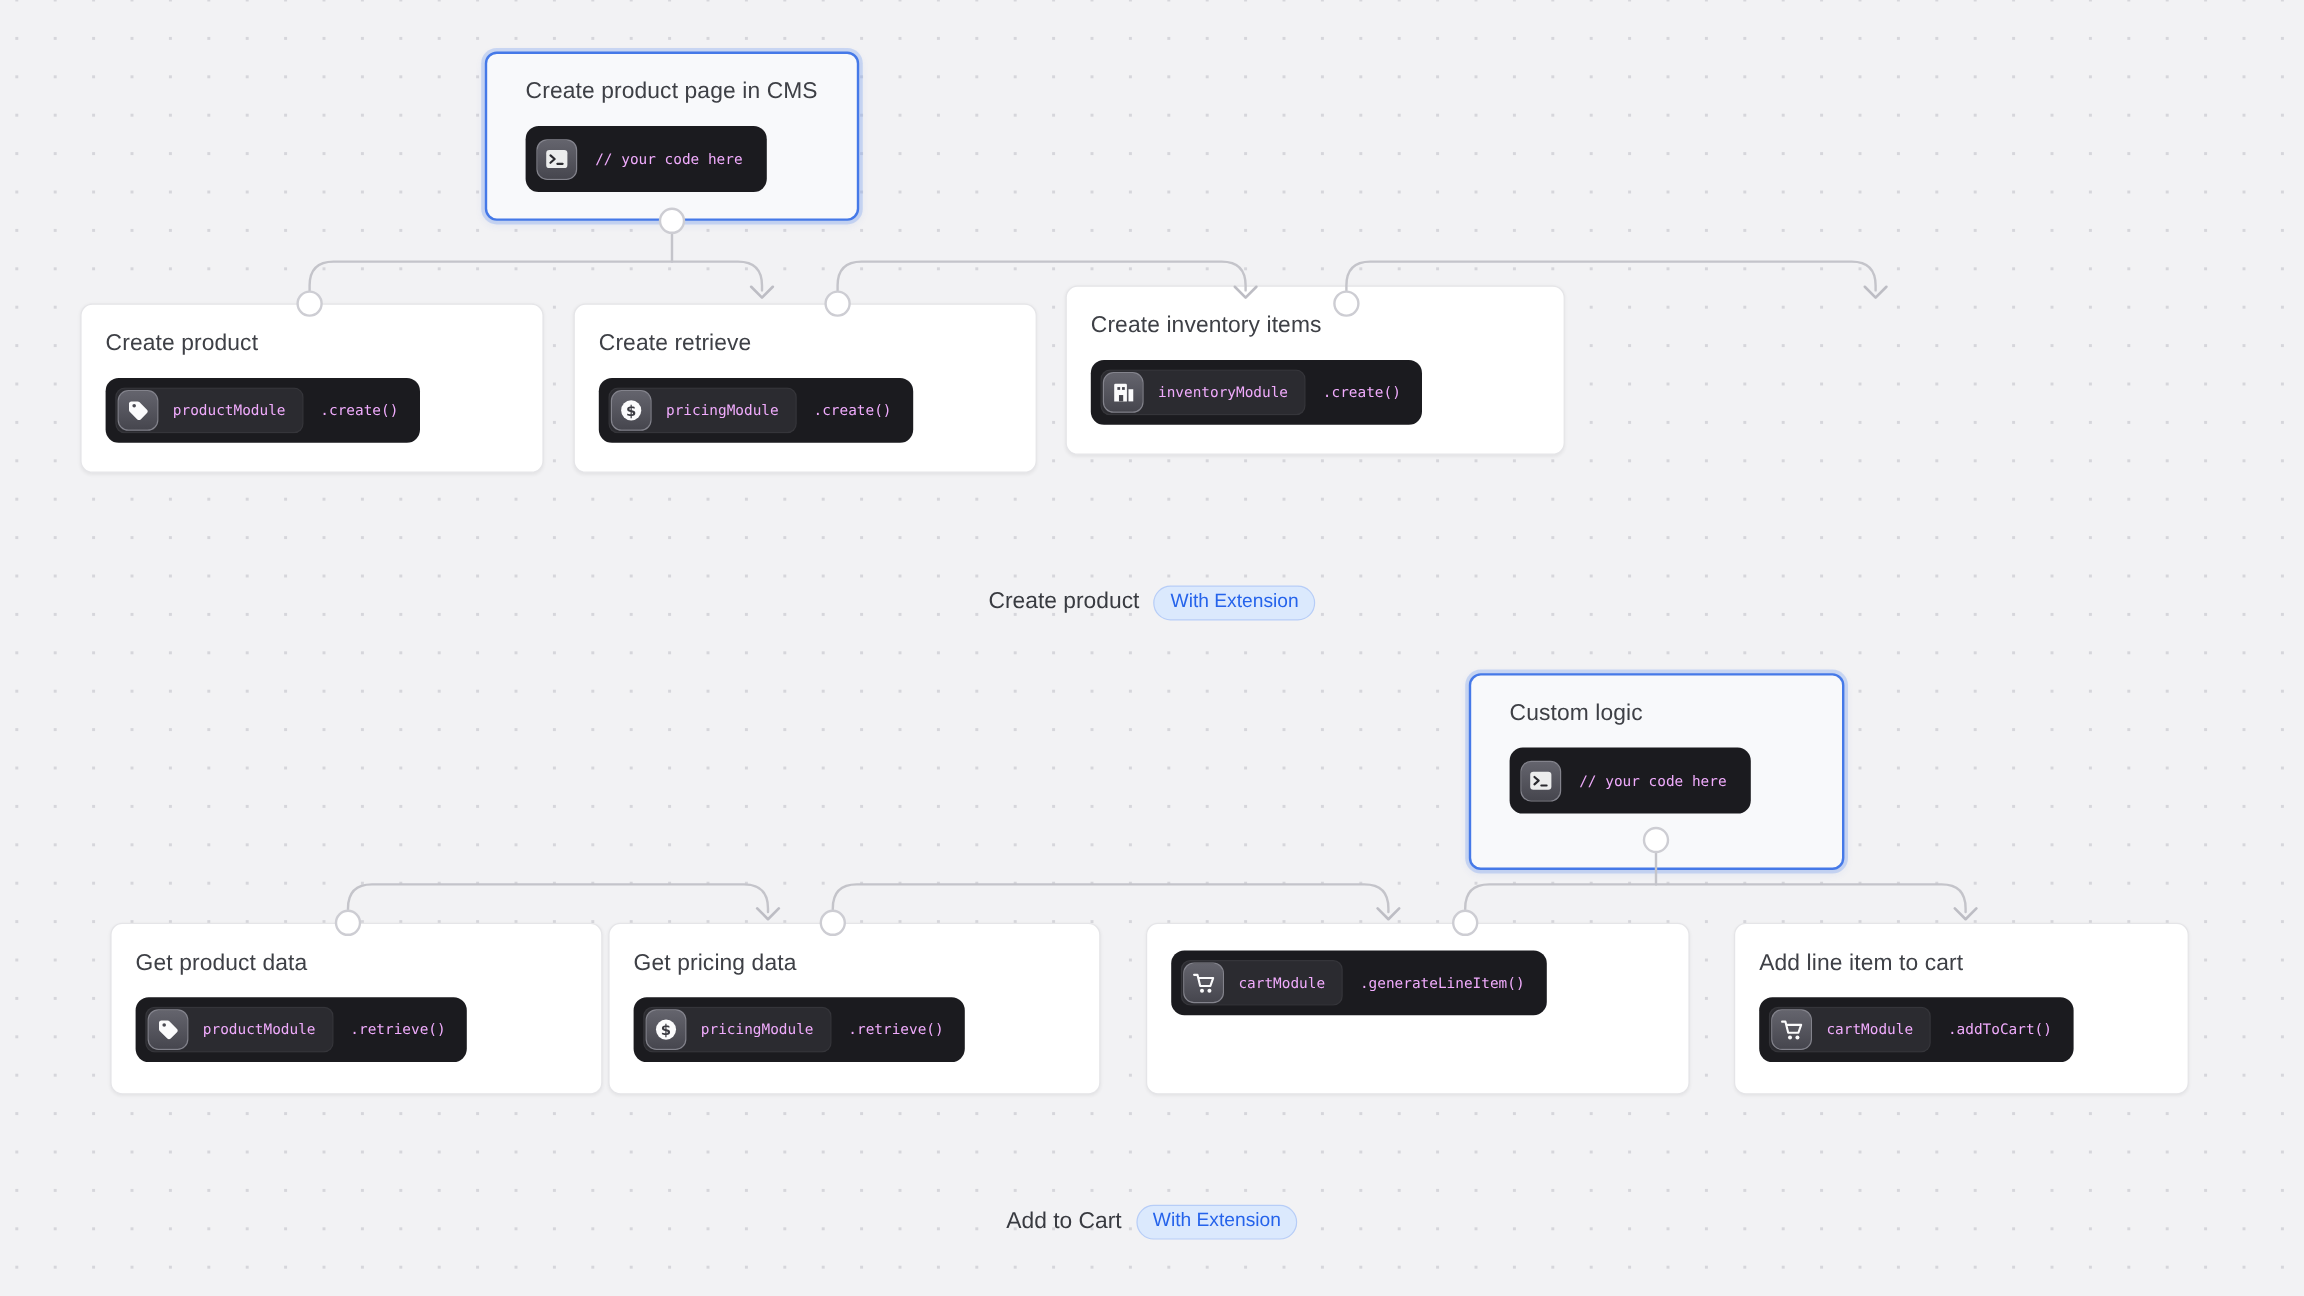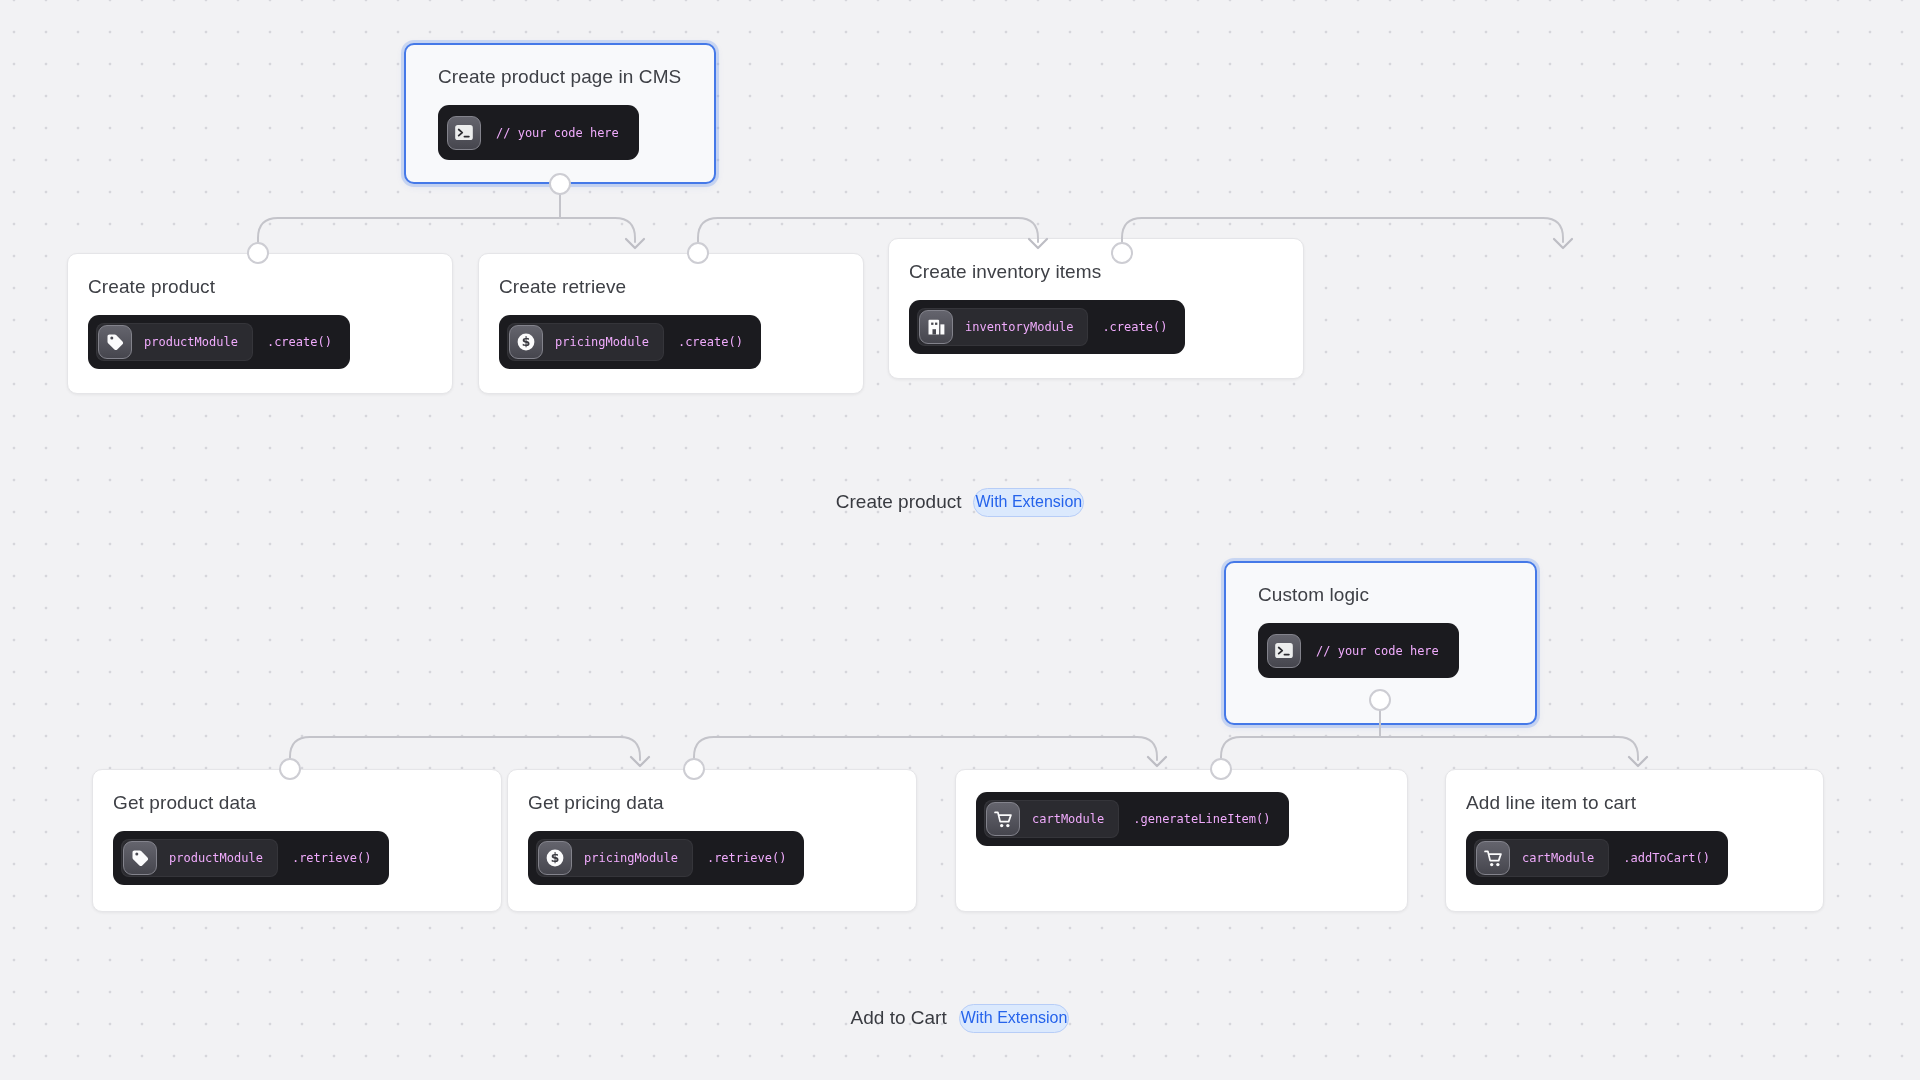--- a/index.html
+++ b/index.html
@@ -43,21 +43,21 @@
     font-family:"DejaVu Sans Mono",monospace;font-size:12px;color:#f0abfc;white-space:pre;
   }
   .method{padding-right:10px;}
   .caption{
     position:absolute;left:0;width:100%;height:30px;z-index:2;
     display:flex;justify-content:center;align-items:center;gap:12px;
   }
   .caption-text{font-size:19px;color:#393b41;}
   .caption-badge{
     font-size:16px;line-height:1;color:#2563eb;background:#dbe9fd;
-    border:1px solid #b7cdf7;border-radius:999px;padding:5px 1px 6px;
+    border:1px solid #b7cdf7;border-radius:999px;padding:5px 13px 6px;
   }
   svg.wires{position:absolute;inset:0;z-index:3;pointer-events:none;}
   .wire{stroke:#c4c4ca;stroke-width:2;fill:none;stroke-linecap:round;}
   .chev{stroke:#bdbdc4;stroke-width:2.2;fill:none;stroke-linecap:round;stroke-linejoin:round;}
   .port{fill:#ffffff;stroke:#cdcdd3;stroke-width:2;}
 </style>
 </head>
 <body>
 
 <div class="canvas">

